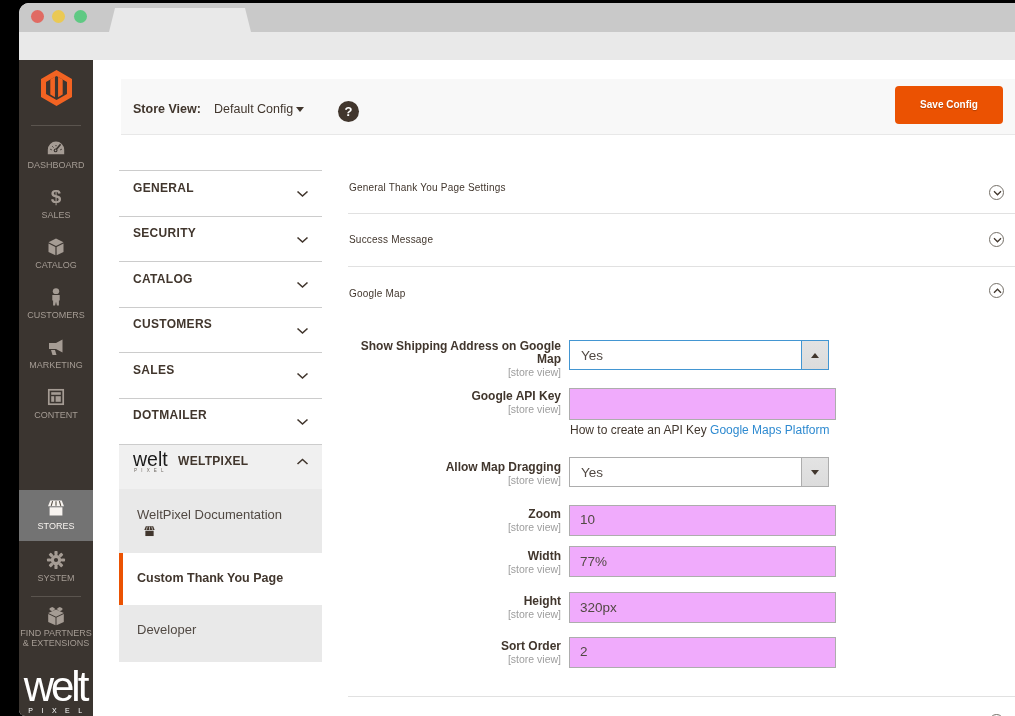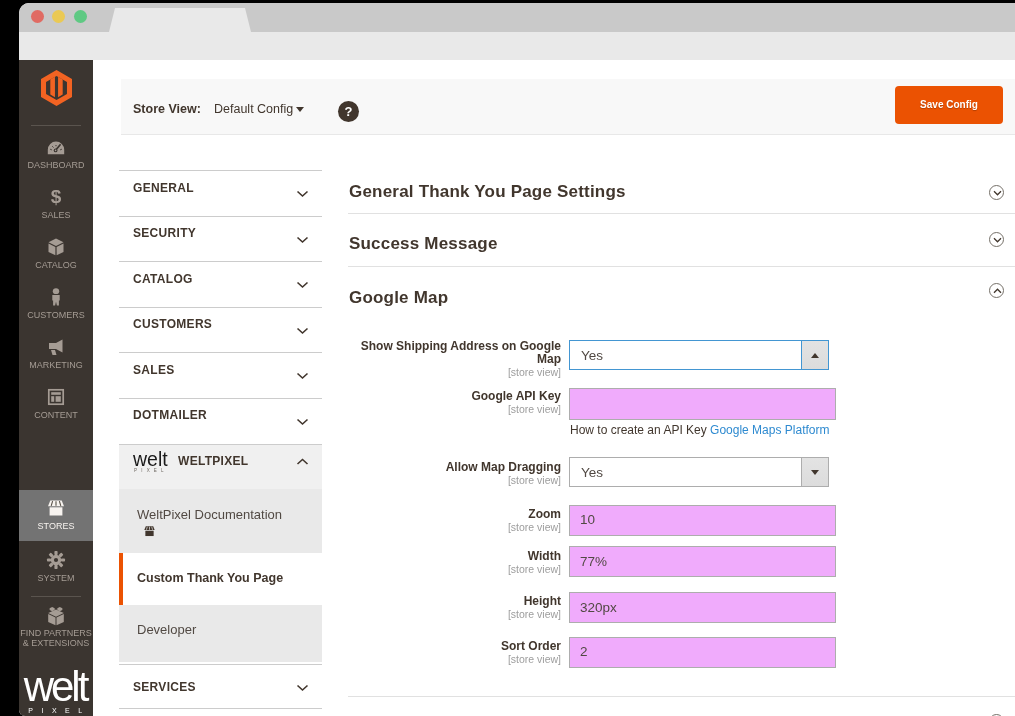--- a/index.html
+++ b/index.html
@@ -11,21 +11,21 @@
 #toolbar{position:absolute;left:0;top:29px;width:996px;height:28px;background:#e9e9e9}
 #sidebar{position:absolute;left:0;top:57px;width:74px;height:656px;background:#3b3530}
 .mi{position:absolute;left:0;width:74px;text-align:center;color:#a59c94;font-size:9px;line-height:10px}
 .mi svg{display:block;margin:0 auto 3px auto}
 .mi.sel{background:#737373;color:#f7f3ef}
 #topbar{position:absolute;left:102px;top:76px;width:894px;height:56px;background:#f8f8f8;border-bottom:1px solid #e8e8e8}
 .crow{position:absolute;left:100px;width:203px;border-top:1px solid #ccc;font-size:12px;font-weight:bold;color:#41362d;letter-spacing:.3px}
 .crow>span{position:absolute;left:14px;top:9.5px;line-height:14px}
 .crow>svg{position:absolute;right:13px}
 .sub{position:absolute;left:100px;width:203px;background:#e9e9e9;color:#514943;font-size:13px}
-.h2{position:absolute;font-size:17px;font-weight:bold;color:#41362d;letter-spacing:.2px}
+.h2{position:absolute;font-size:10px;font-weight:normal;color:#41362d;letter-spacing:.2px}
 .circ{position:absolute;width:15px;height:15px;border:1px solid #757069;border-radius:50%}
 .circ svg{position:absolute;left:3px;top:4px}
 .hr{position:absolute;left:329px;width:667px;height:1px;background:#e1e1e1}
 .flabel{position:absolute;width:240px;text-align:right;font-size:12px;font-weight:bold;color:#41362d;line-height:13px}
 .sv{font-weight:normal;font-size:10.5px;color:#9d9d9d;letter-spacing:0}
 .inp{position:absolute;left:550px;width:267px;height:31px;border:1px solid #adadad;background:#f0abfc;font-size:13.5px;color:#514943;line-height:29px;padding-left:10px}
 .selbox{position:absolute;left:550px;width:260px;height:30px;background:#fff;font-size:13.5px;color:#514943}
 .selbox .val{position:absolute;left:11px;top:0;line-height:29px}
 .selbox .btn{position:absolute;right:0;top:0;width:27px;height:100%;background:linear-gradient(#e3e3e3,#dcdcdc)}
 .tri-up{position:absolute;left:9px;top:12px;width:0;height:0;border-left:4.5px solid transparent;border-right:4.5px solid transparent;border-bottom:5.5px solid #41362d}
@@ -170,26 +170,20 @@
           <path d="M6.6 1.2 L5.2 5.8 M10 1.2 L10 5.8 M13.4 1.2 L14.8 5.8" stroke="#e9e9e9" stroke-width="1.1"></path>
           <rect x="3.6" y="7.3" width="12.8" height="8.2" fill="#41362d"></rect>
         </svg></div>
     </div>
 <div style="position:absolute;left:100px;top:550px;width:203px;height:52px;background:#fff;border-left:4px solid #eb5202">
       <div style="position:absolute;left:14px;top:18px;font-size:12.5px;font-weight:bold;color:#41362d">Custom Thank You Page</div>
     </div>
 <div class="sub" style="top:602px;height:57px">
       <div style="position:absolute;left:18px;top:17px">Developer</div>
     </div>
-<div class="crow" style="top:661px;height:44.6px;border-bottom:1px solid #ccc">
-      <span style="top:15px">SERVICES</span>
-      <svg width="13" height="8" viewBox="0 0 13 8" style="top:19px">
-        <path d="M1.5 1.5 L6.5 6 L11.5 1.5" fill="none" stroke="#41362d" stroke-width="1.6"></path>
-      </svg>
-    </div>
 <div class="h2" style="left:330px;top:178.5px">General Thank You Page Settings</div>
 <div class="circ" style="left:970px;top:182px">
       <svg width="9" height="6" viewBox="0 0 9 6">
         <path d="M1 1.2 L4.5 4.8 L8 1.2" fill="none" stroke="#41362d" stroke-width="1.3"></path>
       </svg>
     </div>
 <div class="hr" style="top:210px"></div>
 <div class="h2" style="left:330px;top:230.5px">Success Message</div>
 <div class="circ" style="left:970px;top:229px">
       <svg width="9" height="6" viewBox="0 0 9 6">

